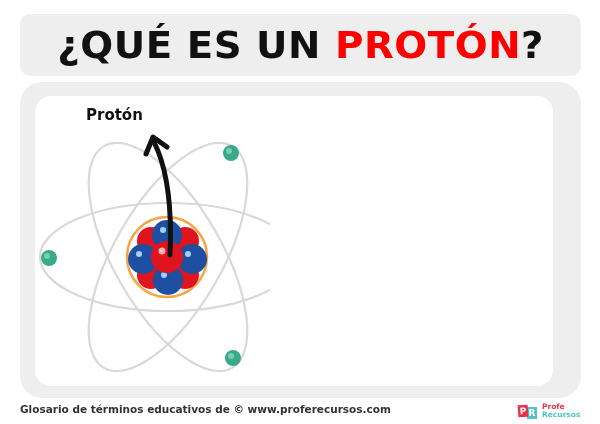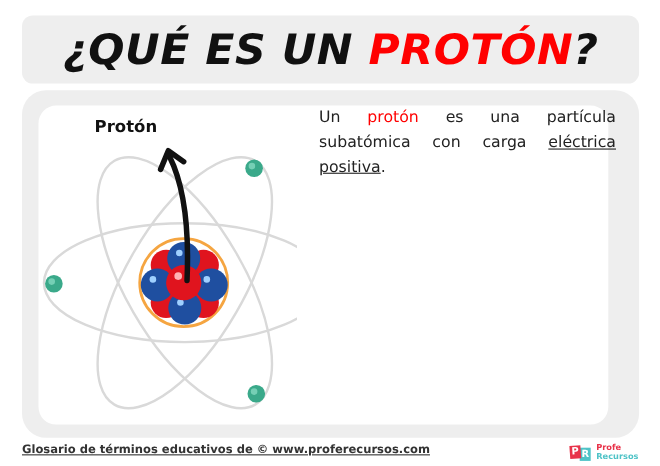--- a/index.html
+++ b/index.html
@@ -1,28 +1,28 @@
 <!DOCTYPE html>
 <html><head>
 <meta charset="utf-8">
 <style>
   html,body{margin:0;padding:0;background:#fff;}
   body{width:600px;height:424px;position:relative;overflow:hidden;font-family:"DejaVu Sans",sans-serif;}
-  .title-banner{position:absolute;left:20px;top:14px;width:561px;height:62px;background:#eeeeee;border-radius:10px;display:flex;align-items:center;justify-content:center;font-style:italic;}
+  .title-banner{position:absolute;left:20px;top:14px;width:561px;height:62px;background:#eeeeee;border-radius:10px;display:flex;align-items:center;justify-content:center;}
   .title{font-family:"DejaVu Sans",sans-serif;font-weight:900;font-size:38px;letter-spacing:0.5px;color:#111;white-space:nowrap;transform:scaleX(1.02);}
   .title .hl{color:#ff0000;}
   .panel-outer{position:absolute;left:20px;top:82px;width:561px;height:316px;background:#eeeeee;border-radius:22px;}
   .panel-inner{position:absolute;left:35px;top:96px;width:518px;height:290px;background:#fff;border-radius:16px;}
   .diagram{position:absolute;left:30px;top:96px;width:240px;height:290px;}
   .diagram-label{position:absolute;left:86px;top:106px;font-weight:bold;font-size:15px;color:#111;}
   .text-col{position:absolute;left:290px;top:96px;width:270px;font-family:"DejaVu Sans",sans-serif;font-size:14.3px;line-height:22.5px;color:#222;}
   .text-col p{margin:0 0 20px 0;text-align:justify;}
   .red{color:#ff0000;}
   .u{text-decoration:underline;}
-  .footer{position:absolute;left:20px;top:403px;font-weight:bold;font-size:10.5px;color:#333;text-decoration:underline;}
+  .footer{position:absolute;left:20px;top:403px;font-weight:bold;font-size:10.5px;color:#333;}
   .logo{position:absolute;left:518px;top:402px;display:flex;align-items:center;gap:2px;}
   .logo-p{width:10px;height:12px;background:#e8334a;color:#fff;font-size:9px;font-weight:bold;display:flex;align-items:center;justify-content:center;transform:rotate(-4deg);}
   .logo-r{width:10px;height:12px;background:#4fc3c7;color:#fff;font-size:9px;font-weight:bold;display:flex;align-items:center;justify-content:center;margin-top:5px;margin-left:-3px;}
   .logo-text{font-size:7.5px;font-weight:bold;line-height:8px;margin-left:3px;}
   .logo-text .a{color:#e8334a;display:block;}
   .logo-text .b{color:#4fc3c7;display:block;}
 </style>
 </head>
 <body>
 
@@ -65,21 +65,20 @@
       <circle cx="162" cy="251" r="3.5" fill="#ffb3b3"></circle>
   </g>
   <g fill="none" stroke="#111" stroke-width="5" stroke-linecap="round" stroke-linejoin="round">
     <path d="M170 255 C172 210 168 170 154 142"></path>
     <path d="M146 154 L153 137 L167 147"></path>
   </g>
 </svg>
 <div class="diagram-label">Protón</div>
 
 <div class="text-col">
-  <p><span>Un </span><span class="red">protón</span><span> es una partícula subatómica con carga </span><span class="u">eléctrica positiva</span><span>.</span></p>
 </div>
 
 <div class="footer">Glosario de términos educativos de © www.proferecursos.com</div>
 
 <div class="logo">
   <div class="logo-p">P</div>
   <div class="logo-r">R</div>
   <div class="logo-text">
     <span class="a">Profe</span>
     <span class="b">Recursos</span>

